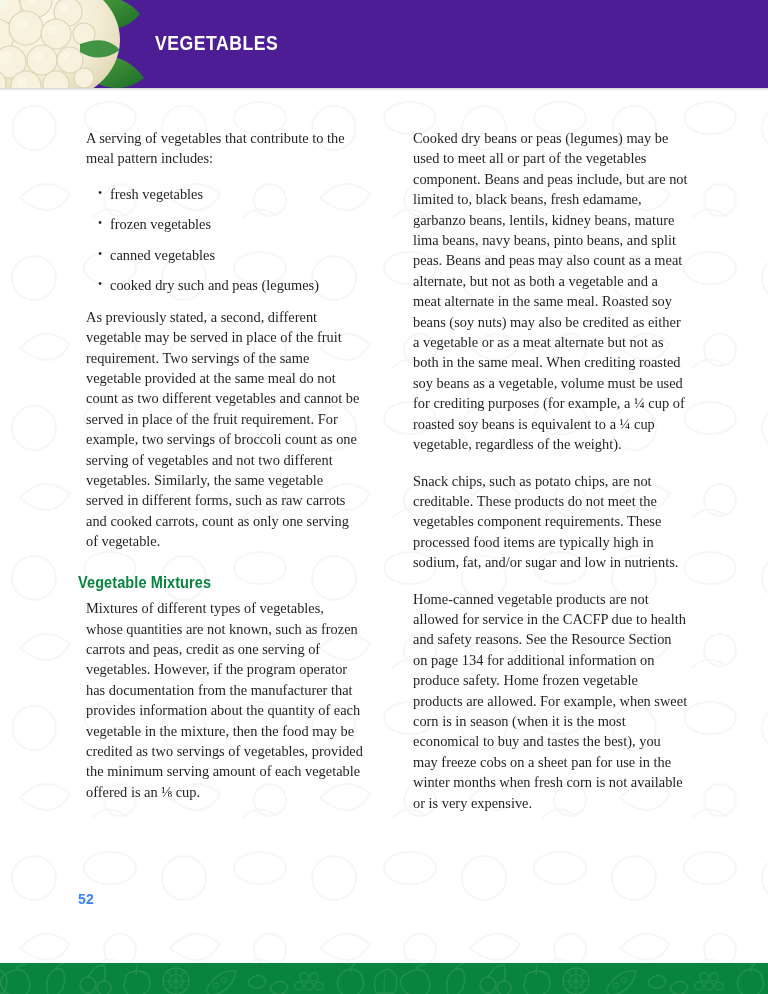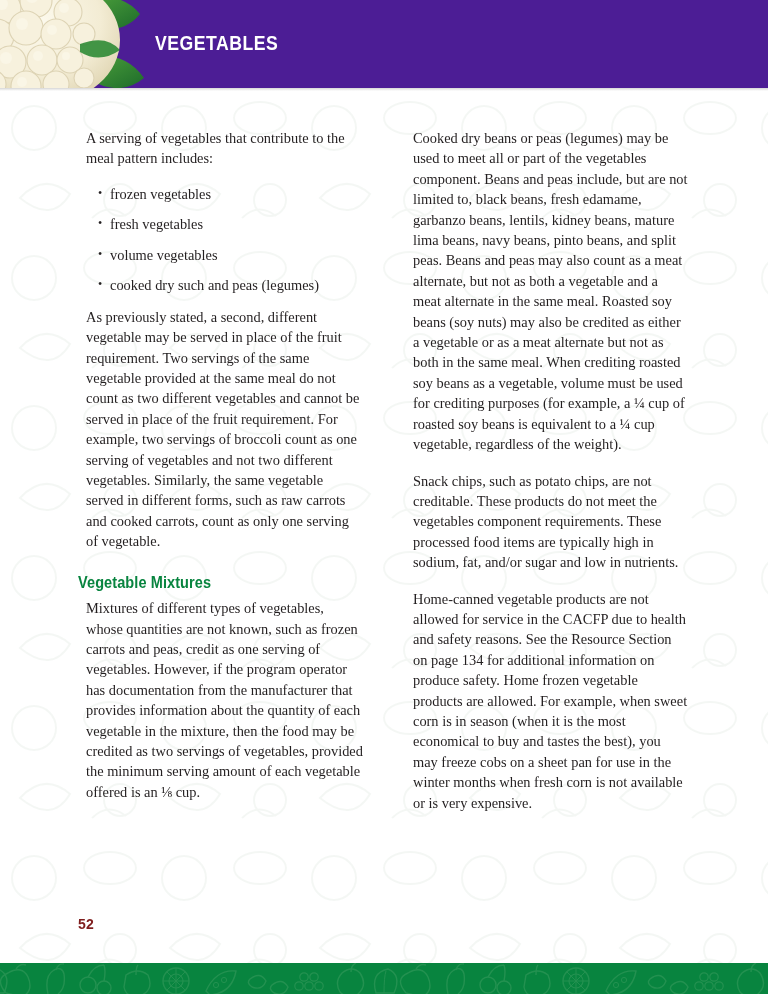--- a/index.html
+++ b/index.html
@@ -117,25 +117,25 @@
     letter-spacing: 0.1px;
     transform: scaleX(0.88);
     transform-origin: left center;
     white-space: nowrap;
   }
 
   
   .page-number {
     position: absolute;
     left: 78px;
-    top: 916px;
+    top: 891px;
     font-family: "Liberation Sans", sans-serif;
     font-weight: bold;
     font-size: 14px;
-    color: #7f1d1d;
+    color: #3b82f6;
     letter-spacing: 0.2px;
   }
 
   
   .footer-band {
     position: absolute;
     left: 0;
     top: 963px;
     width: 768px;
     height: 31px;
@@ -228,23 +228,23 @@
 </div>
 <div class="header-shadow"></div>
 
 <div class="content">
 
   <div class="col col-left">
 
     <p class="para">A serving of vegetables that contribute to the meal pattern includes:</p>
 
     <ul class="bullets">
+      <li>fresh vegetables</li>
       <li>frozen vegetables</li>
-      <li>fresh vegetables</li>
-      <li>volume vegetables</li>
+      <li>canned vegetables</li>
       <li>cooked dry such and peas (legumes)</li>
     </ul>
 
     <p class="para">As previously stated, a second, different vegetable may be served in place of the fruit requirement. Two servings of the same vegetable provided at the same meal do not count as two different vegetables and cannot be served in place of the fruit requirement. For example, two servings of broccoli count as one serving of vegetables and not two different vegetables. Similarly, the same vegetable served in different forms, such as raw carrots and cooked carrots, count as only one serving of vegetable.</p>
 
     <h2 class="section-heading">Vegetable Mixtures</h2>
 
     <p class="para">Mixtures of different types of vegetables, whose quantities are not known, such as frozen carrots and peas, credit as one serving of vegetables. However, if the program operator has documentation from the manufacturer that provides information about the quantity of each vegetable in the mixture, then the food may be credited as two servings of vegetables, provided the minimum serving amount of each vegetable offered is an ⅛ cup.</p>
   </div>
 

